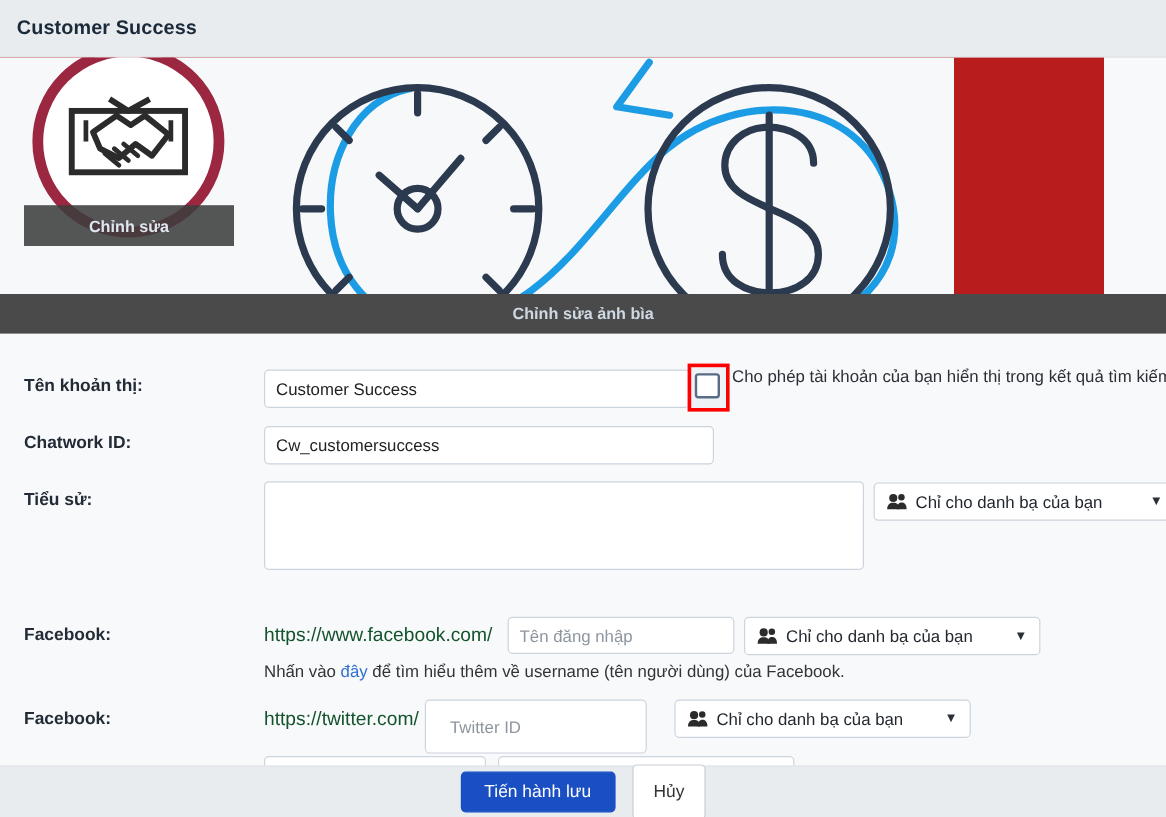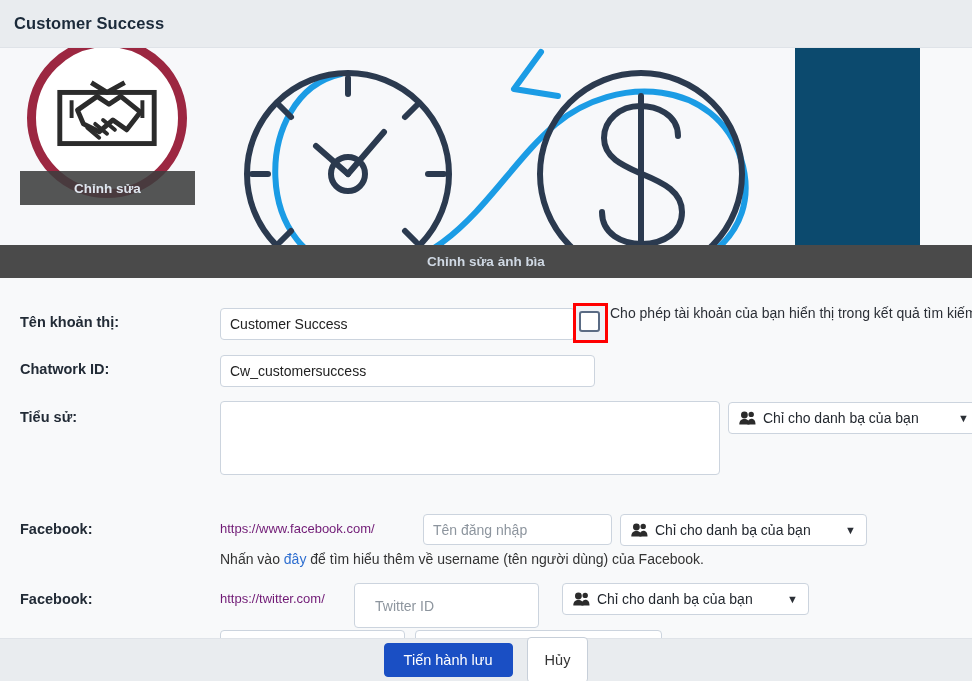--- a/index.html
+++ b/index.html
@@ -18,21 +18,21 @@
     display: flex; align-items: center;
   }
   .header-title {
     padding-left: 14px; font-size: 16.5px; font-weight: bold; color: #1b2a3a;
     letter-spacing: .1px;
   }
 
   
   .cover-wrap {
     position: absolute; top: 48px; left: 0; width: 920px; height: 197px;
-    background: #0c4a6e; overflow: hidden;
+    background: #b91c1c; overflow: hidden;
   }
   .cover-img {
     position: absolute; top: 0; left: 0; width: 795px; height: 197px;
     background: #f7f8fa; overflow: hidden;
   }
   .cover-img svg { position: absolute; top: -14px; left: 196px; }
 
   
   .avatar {
     position: absolute; top: -10px; left: 20px; width: 175px; height: 178px;
@@ -79,21 +79,21 @@
     padding: 4px 9px; outline: none;
   }
   .txt-input::placeholder { color: #8d959e; }
   .textarea {
     position: absolute; background: #fff;
     border: 1px solid #ccd4de; border-radius: 4px;
     font-family: "Liberation Sans", sans-serif; font-size: 14px;
     padding: 6px 9px; resize: none; outline: none;
   }
   .prefix {
-    position: absolute; font-size: 13px; color: #701a75; white-space: nowrap;
+    position: absolute; font-size: 16px; color: #14532d; white-space: nowrap;
   }
   .hint {
     position: absolute; font-size: 14px; color: #333; white-space: nowrap;
   }
   .hint a { color: #2f6fd0; text-decoration: none; }
 
   
   .privacy {
     position: absolute; height: 32px;
     background: #fff; border: 1px solid #ccd4de; border-radius: 4px;

